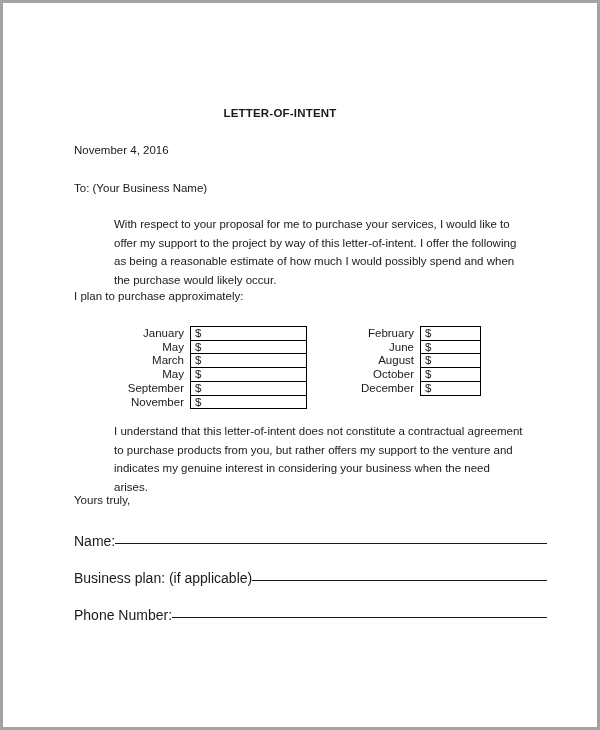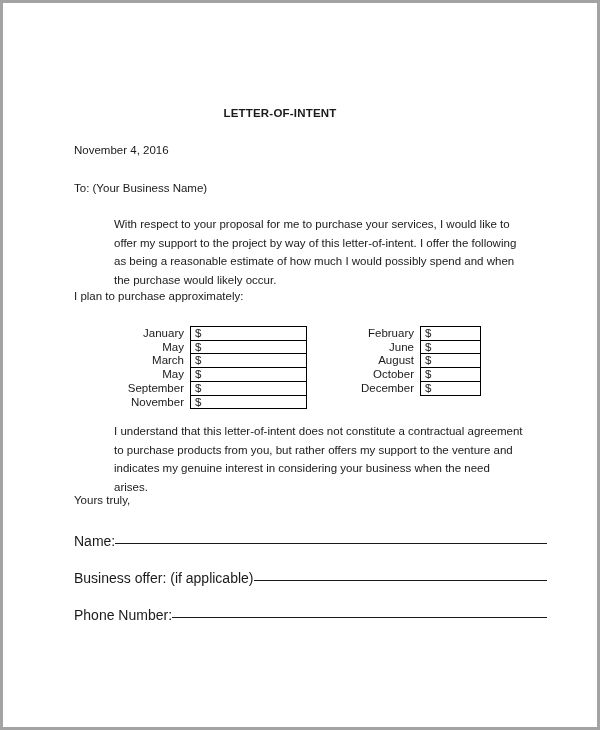--- a/index.html
+++ b/index.html
@@ -212,21 +212,21 @@
     <div class="para para-2">I understand that this letter-of-intent does not constitute a contractual agreement to purchase products from you, but rather offers my support to the venture and indicates my genuine interest in considering your business when the need arises.</div>
 
     <div class="closing">Yours truly,</div>
 
     <div class="sig-line sig-name">
       <span class="sig-label">Name:</span>
       <span class="sig-rule"></span>
     </div>
 
     <div class="sig-line sig-business">
-      <span class="sig-label">Business offer: (if applicable)</span>
+      <span class="sig-label">Business plan: (if applicable)</span>
       <span class="sig-rule"></span>
     </div>
 
     <div class="sig-line sig-phone">
       <span class="sig-label">Phone Number:</span>
       <span class="sig-rule"></span>
     </div>
 
   </div>
 </div>

